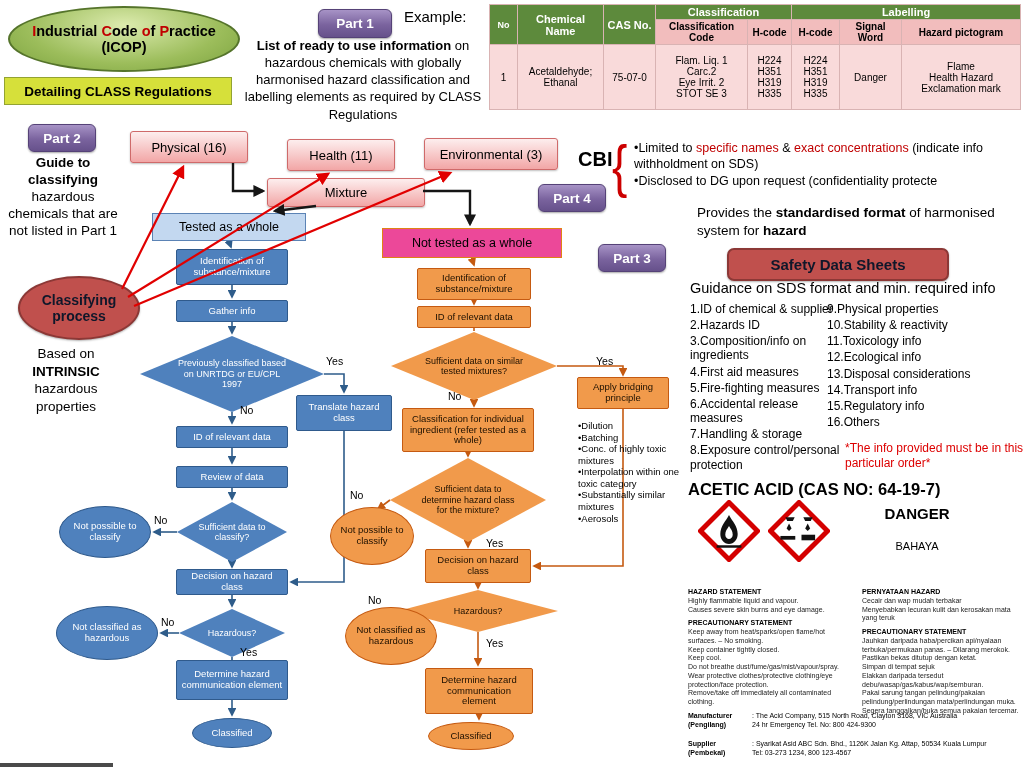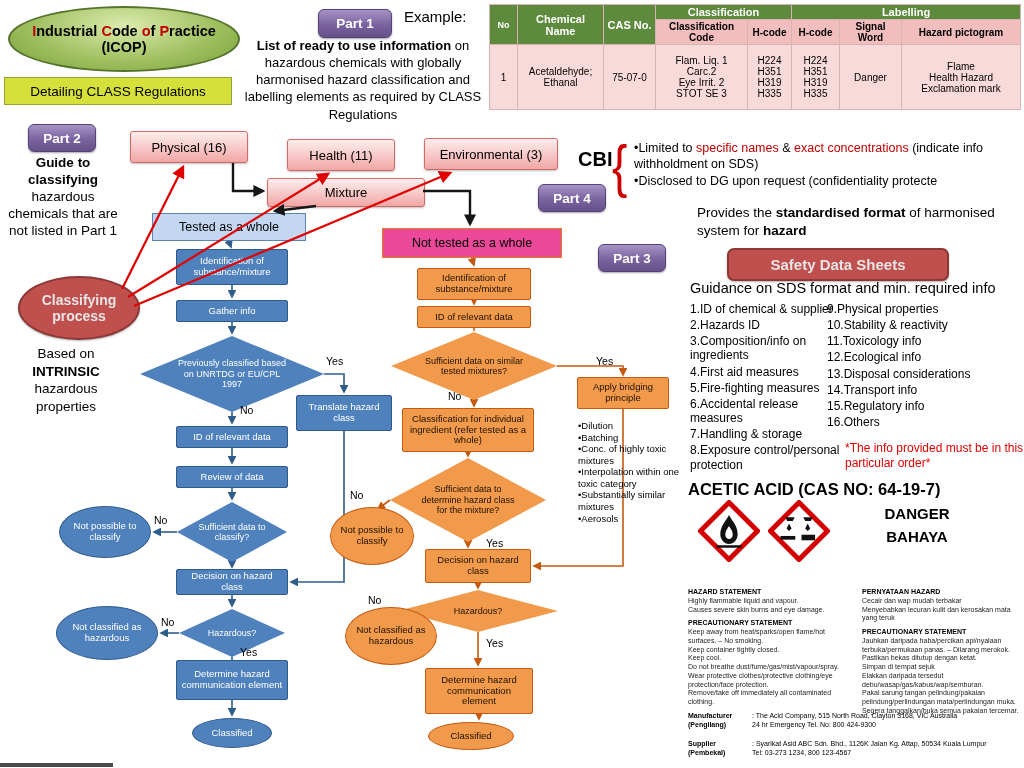--- a/index.html
+++ b/index.html
@@ -10,21 +10,21 @@
   .pre{white-space:pre-line}
   .redtxt{color:#c00000}
 
   .part-badge{position:absolute;display:flex;align-items:center;justify-content:center;
     background:linear-gradient(#a793c6,#7a639e 55%,#66518b);border:1px solid #554277;
     border-radius:6px;color:#fff;font-weight:bold;font-size:13.5px;z-index:4;
     box-shadow:0 1px 2px rgba(0,0,0,.35)}
   .pink-box{position:absolute;display:flex;align-items:center;justify-content:center;text-align:center;
     background:linear-gradient(#fdeeee,#f2a6a6);border:1px solid #cf6a6a;border-radius:3px;
     font-size:13px;z-index:3;box-shadow:0 1px 2px rgba(0,0,0,.25)}
-  .red-shape{background:#c0504d;border:2px solid #8c3836;color:#e5e5e5;font-weight:bold;z-index:3;
+  .red-shape{background:#c0504d;border:2px solid #8c3836;color:#0f172a;font-weight:bold;z-index:3;
     box-shadow:0 1px 2px rgba(0,0,0,.3)}
 
   .blue-node{background:#4f81bd;border:1px solid #2f5a8c;color:#fff;font-size:9.5px;line-height:1.15;z-index:2;border-radius:2px;padding:1px 3px;box-sizing:border-box}
   .blue-ell{background:#4f81bd;border:1px solid #2f5a8c;color:#fff;font-size:9.5px;line-height:1.15;border-radius:50%;z-index:2;padding:2px 8px;box-sizing:border-box}
   .blue-dia{background:#4f81bd;color:#fff;font-size:9px;line-height:1.15;clip-path:polygon(50% 0,100% 50%,50% 100%,0 50%);z-index:2}
   .or-node{background:#f19a4b;border:1px solid #c55a11;color:#1d1000;font-size:9.5px;line-height:1.15;z-index:2;border-radius:2px;padding:1px 3px;box-sizing:border-box}
   .or-ell{background:#f19a4b;border:1px solid #c55a11;color:#1d1000;font-size:9.5px;line-height:1.15;border-radius:50%;z-index:2;padding:2px 8px;box-sizing:border-box}
   .or-dia{background:#f19a4b;color:#1d1000;font-size:9px;line-height:1.15;clip-path:polygon(50% 0,100% 50%,50% 100%,0 50%);z-index:2}
   .dia-txt{width:64%}
   .flabel{position:absolute;font-size:10.5px;color:#000;z-index:3}
@@ -88,21 +88,21 @@
     <path d="M398,611 L391,616" marker-end="url(#mo)"></path>
     <path d="M478,632 L478,665" marker-end="url(#mo)"></path>
     <path d="M479,714 L479,719" marker-end="url(#mo)"></path>
   </g>
 </svg>
 
 <div class="abs flex" style="left:8px;top:6px;width:228px;height:62px;border-radius:50%;background:radial-gradient(ellipse at 50% 28%,#dcebae,#9cbd5b 60%,#7ba23e);border:2px solid #55742b;z-index:4;font-weight:bold;font-size:14.5px">
   <span style="padding:0 16px"><span class="redtxt">I</span><span>ndustrial </span><span class="redtxt">C</span><span>ode </span><span class="redtxt">o</span><span>f </span><span class="redtxt">P</span><span>ractice (ICOP)</span></span>
 </div>
 
-<div class="abs flex" style="left:4px;top:77px;width:226px;height:26px;background:#d6e03a;border:1px solid #93a332;font-weight:normal;font-size:13.5px;z-index:4">
+<div class="abs flex" style="left:4px;top:77px;width:226px;height:26px;background:#d6e03a;border:1px solid #93a332;font-weight:bold;font-size:13.5px;z-index:4">
   <span>Detailing CLASS Regulations</span>
 </div>
 
 <div class="part-badge" style="left:318px;top:9px;width:72px;height:27px">Part 1</div>
 <div class="part-badge" style="left:28px;top:124px;width:66px;height:26px">Part 2</div>
 <div class="part-badge" style="left:598px;top:244px;width:66px;height:26px">Part 3</div>
 <div class="part-badge" style="left:538px;top:184px;width:66px;height:26px">Part 4</div>
 
 <div class="abs" style="left:404px;top:8px;font-size:15px;z-index:4">Example:</div>
 
@@ -283,21 +283,21 @@
   <path d="M28 28 h15 l-3 6 h-9 z" fill="#111"></path>
   <path d="M57 28 h15 l-3 6 h-9 z" fill="#111"></path>
   <path d="M34 38 l4 8 -4 4 -4 -4 z" fill="#111"></path>
   <path d="M64 38 l4 8 -4 4 -4 -4 z" fill="#111"></path>
   <rect x="20" y="58" width="24" height="6" fill="#111"></rect>
   <path d="M54 56 h22 v9 h-22 z" fill="#111"></path>
 </svg>
 
 <div class="abs" style="left:858px;top:505px;width:118px;text-align:center;z-index:2">
   <div style="font-size:15px;font-weight:bold">DANGER</div>
-  <div style="font-size:15px;font-weight:bold;margin-top:6px">BAHAYA</div>
+  <div style="font-size:11px;font-weight:normal;margin-top:18px">BAHAYA</div>
 </div>
 
 <div class="sdscol" style="left:688px;top:588px;width:158px">
   <div class="t" style="margin-top:0">HAZARD STATEMENT</div>
   <div class="pre">Highly flammable liquid and vapour.
 Causes severe skin burns and eye damage.</div>
   <div class="t">PRECAUTIONARY STATEMENT</div>
   <div class="pre">Keep away from heat/sparks/open flame/hot surfaces. – No smoking.
 Keep container tightly closed.
 Keep cool.

